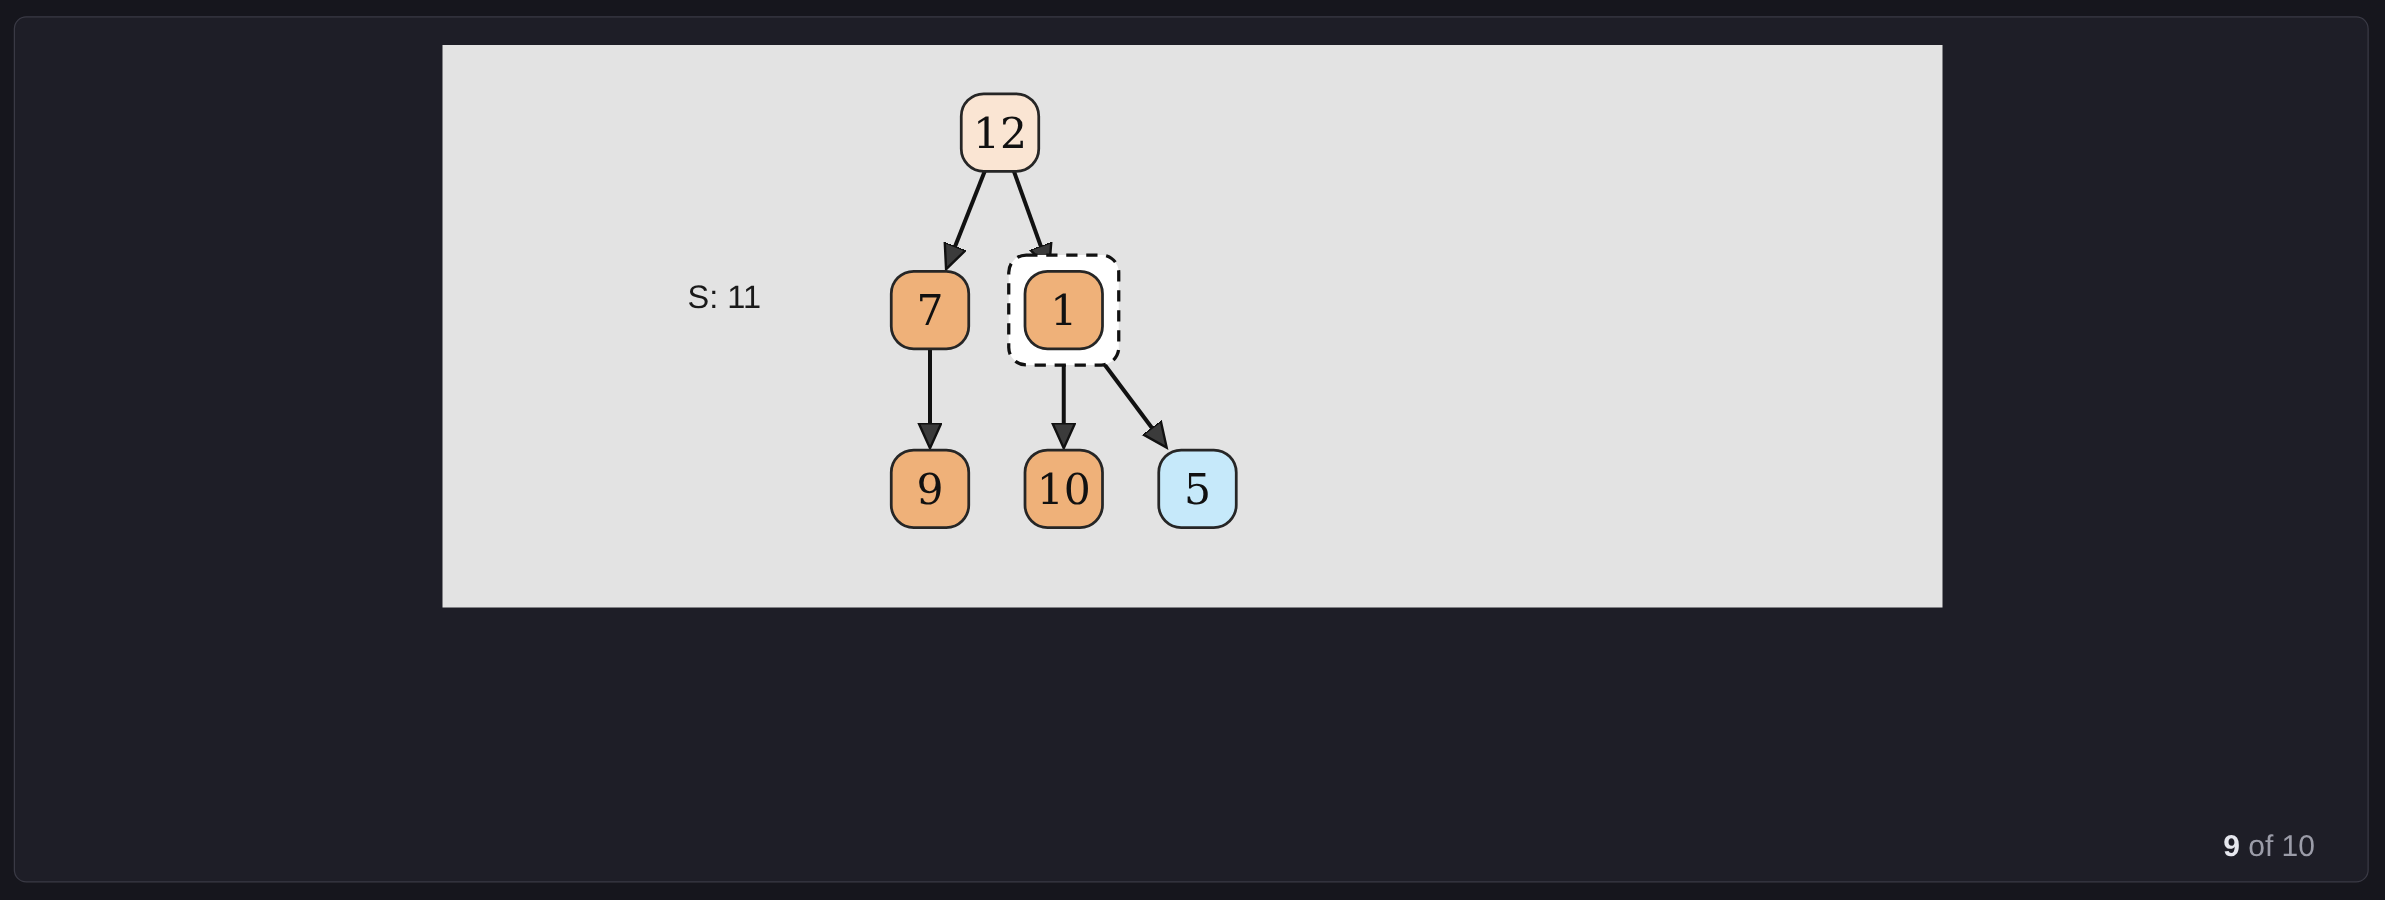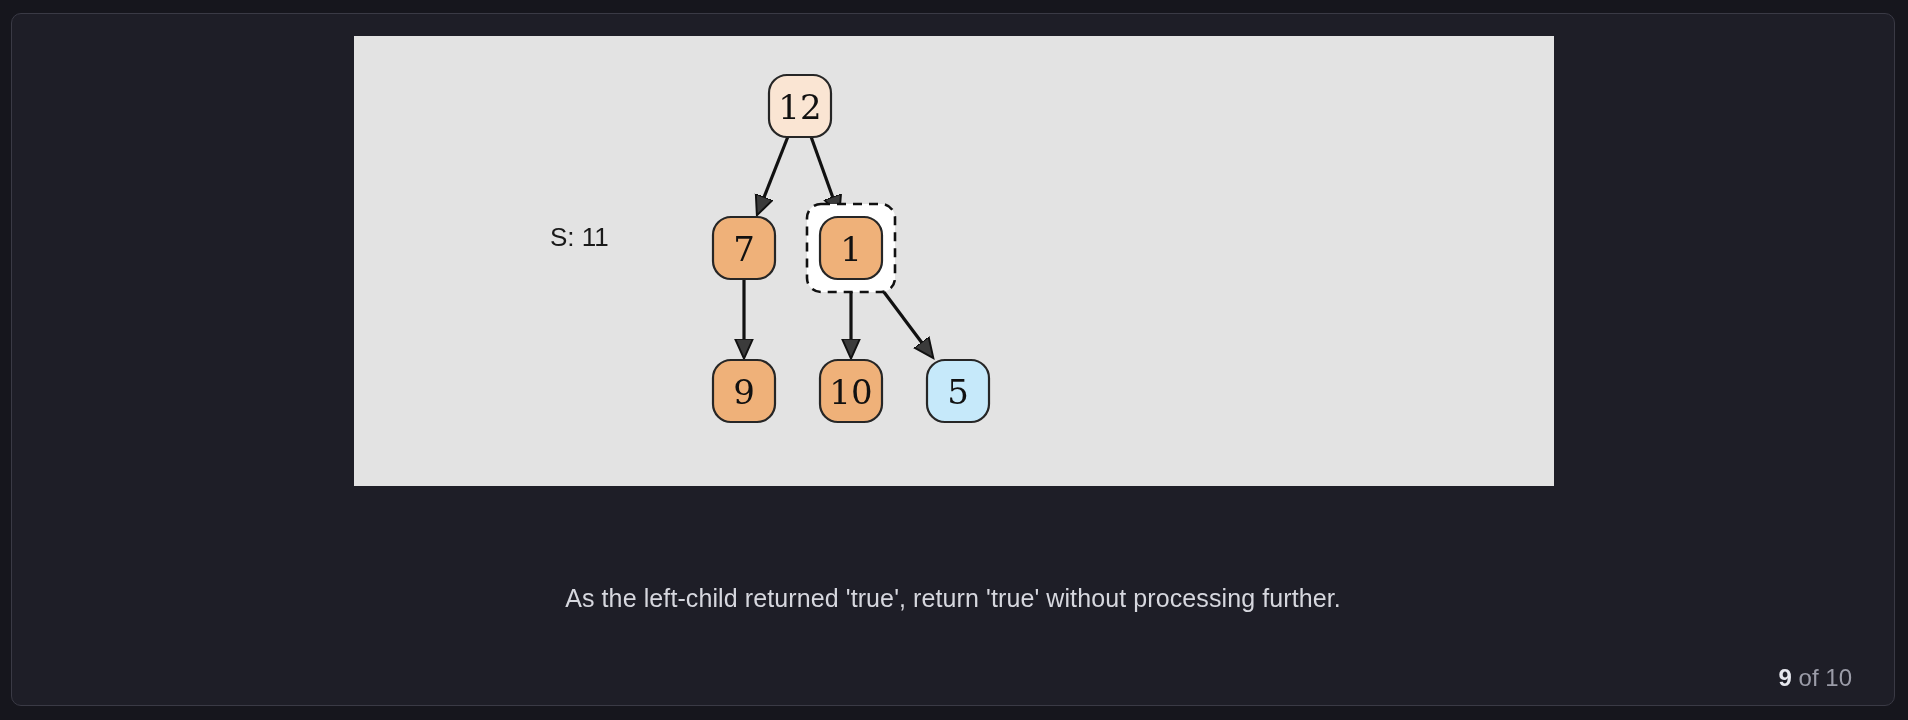--- a/index.html
+++ b/index.html
@@ -157,19 +157,18 @@
           <g>
             <rect x="573" y="324" width="62" height="62" rx="18" ry="18" class="node-shape" fill="#c6e9fa" stroke="#262626"></rect>
             <text x="604" y="356" class="node-text">5</text>
           </g>
         </g>
 
       <text class="state-label-text" x="196" y="201">S: 11</text>
     </svg>
   </div>
 
-  <div id="caption">As the left-child returned 'true', return 'true' without processing further.</div>
 
   <div id="page-counter">
     <span class="cur">9</span><span class="sep"> of </span><span class="sep">10</span>
   </div>
 
 </div>
 
 </body></html>

